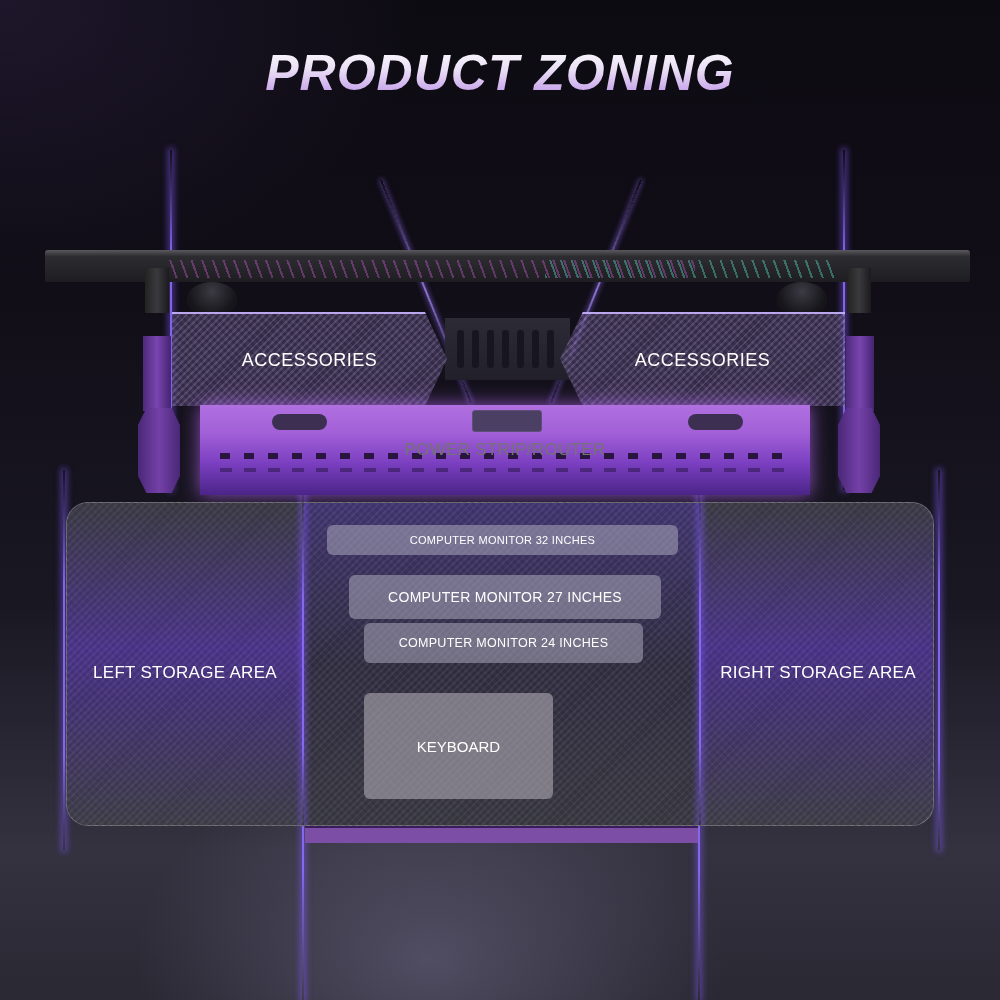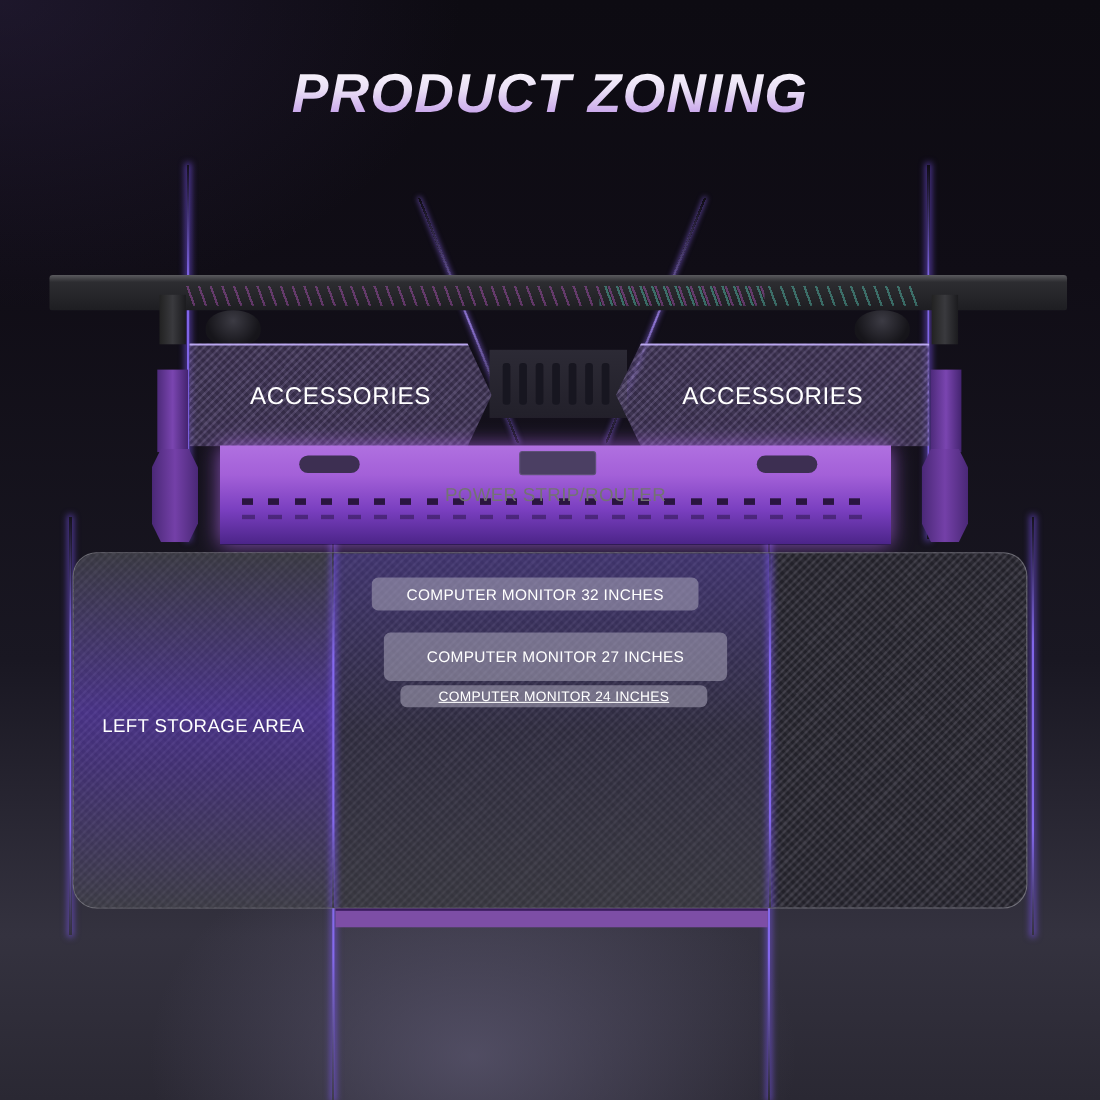--- a/index.html
+++ b/index.html
@@ -6,21 +6,21 @@
   html, body { width:1000px; height:1000px; overflow:hidden; }
   body {
     position:relative;
     font-family:"Liberation Sans", "DejaVu Sans", sans-serif;
     background:
       radial-gradient(ellipse 420px 300px at 430px 960px, rgba(110,105,135,0.55), rgba(0,0,0,0) 70%),
       radial-gradient(ellipse 600px 400px at 0px 0px, rgba(60,45,90,0.35), rgba(0,0,0,0) 70%),
       linear-gradient(180deg, #0d0b12 0%, #100d16 25%, #191722 60%, #34323f 85%, #2a2833 100%);
   }
   .title {
-    position:absolute; left:0; top:56px; width:1000px; text-align:center;
+    position:absolute; left:0; top:44px; width:1000px; text-align:center;
     font-size:50px; font-weight:900; font-style:italic; letter-spacing:1px;
     color:#efe6f8;
     background:linear-gradient(180deg,#ffffff 0%,#e9def5 45%,#b889e6 100%);
     -webkit-background-clip:text; background-clip:text; -webkit-text-fill-color:transparent;
   }
   .light-v {
     position:absolute; width:2px;
     background:linear-gradient(180deg, rgba(120,90,255,0) 0%, rgba(140,110,255,0.9) 30%, rgba(140,110,255,0.9) 75%, rgba(120,90,255,0) 100%);
     box-shadow:0 0 6px 2px rgba(130,90,255,0.55);
   }
@@ -49,21 +49,21 @@
   .knob { position:absolute; width:50px; height:32px; border-radius:50% 50% 40% 40%;
           background:radial-gradient(circle at 50% 30%, #3c3b44 0%, #16151a 70%); }
   .carbon {
     background:
       repeating-linear-gradient(135deg, rgba(255,255,255,0.07) 0 2px, rgba(0,0,0,0.18) 2px 5px),
       repeating-linear-gradient(45deg, rgba(255,255,255,0.04) 0 3px, rgba(0,0,0,0.08) 3px 6px);
   }
   .accessory {
     position:absolute; top:312px; height:94px;
     display:flex; align-items:center; justify-content:center;
-    color:#fff; font-size:22px; letter-spacing:0.5px;
+    color:#fff; font-size:18px; letter-spacing:0.5px;
     background-color:rgba(110,90,150,0.55);
     border-top:2px solid rgba(200,180,255,0.9);
     box-shadow:0 -3px 10px rgba(150,110,255,0.6);
   }
   .accessory.left { left:172px; width:275px; clip-path:polygon(0 0, 92% 0, 100% 50%, 92% 100%, 0 100%); }
   .accessory.right { left:560px; width:285px; clip-path:polygon(8% 0, 100% 0, 100% 100%, 8% 100%, 0 50%); }
   .vent {
     position:absolute; left:445px; top:318px; width:125px; height:62px;
     background:linear-gradient(180deg,#2c2a35,#22202a);
   }
@@ -96,21 +96,21 @@
     border:1px solid rgba(220,220,230,0.35);
   }
   .zone { position:absolute; top:0; height:100%; }
   .zone.left { left:0; width:236px;
     background:linear-gradient(180deg, rgba(70,70,80,0.6) 0%, rgba(95,60,190,0.6) 45%, rgba(90,60,170,0.55) 60%, rgba(75,75,85,0.6) 100%); }
   .zone.right { left:634px; width:234px;
     background:linear-gradient(180deg, rgba(70,70,80,0.6) 0%, rgba(95,60,190,0.6) 45%, rgba(90,60,170,0.55) 60%, rgba(75,75,85,0.6) 100%); }
   .zone.center { left:236px; width:398px;
     background:linear-gradient(180deg, rgba(85,65,160,0.55) 0%, rgba(60,55,85,0.45) 50%, rgba(70,70,78,0.55) 100%); }
   .zone-label {
-    position:absolute; left:0; width:100%; top:147px; text-align:center;
+    position:absolute; left:0; width:100%; top:160px; text-align:center;
     color:#fff; font-size:17px; letter-spacing:0.3px;
   }
   .pill {
     position:absolute; background:rgba(170,165,185,0.55); border-radius:6px;
     color:#fff; display:flex; align-items:center; justify-content:center; letter-spacing:0.3px;
   }
   .block {
     position:absolute; background:rgba(175,170,180,0.6); border-radius:6px;
     color:#fff; display:flex; align-items:center; justify-content:center; font-size:15px;
   }
@@ -171,28 +171,34 @@
 <div class="socket"></div>
 <div class="tray-label">POWER STRIP/ROUTER</div>
 <div class="clamp" style="left:138px;"></div>
 <div class="clamp" style="left:838px;"></div>
 
 <div class="board carbon">
   <div class="zone left">
     <div class="zone-label">LEFT STORAGE AREA</div>
   </div>
   <div class="zone center"></div>
+  <div class="zone right">
+    <div class="zone-label">RIGHT STORAGE AREA</div>
+  </div>
   <div class="light-v" style="left:235px;top:0;height:324px;"></div>
   <div class="light-v" style="left:632px;top:0;height:324px;"></div>
 
-  <div class="pill" style="left:271px;top:22px;width:297px;height:30px;font-size:14px;">
+  <div class="pill" style="left:260px;top:22px;width:351px;height:30px;font-size:11px;">
     <span>COMPUTER MONITOR 32 INCHES</span>
   </div>
   <div class="pill" style="left:282px;top:72px;width:312px;height:44px;font-size:14px;">
     <span>COMPUTER MONITOR 27 INCHES</span>
   </div>
-  <div class="pill" style="left:297px;top:120px;width:279px;height:20px;font-size:12.5px;text-decoration:underline;">
+  <div class="pill" style="left:297px;top:120px;width:279px;height:40px;font-size:12.5px;">
     <span>COMPUTER MONITOR 24 INCHES</span>
   </div>
 
+  <div class="block" style="left:297px;top:190px;width:189px;height:106px;">
+    <span>KEYBOARD</span>
+  </div>
 </div>
 
 <div class="purple-strip"></div>
 
 </body></html>

